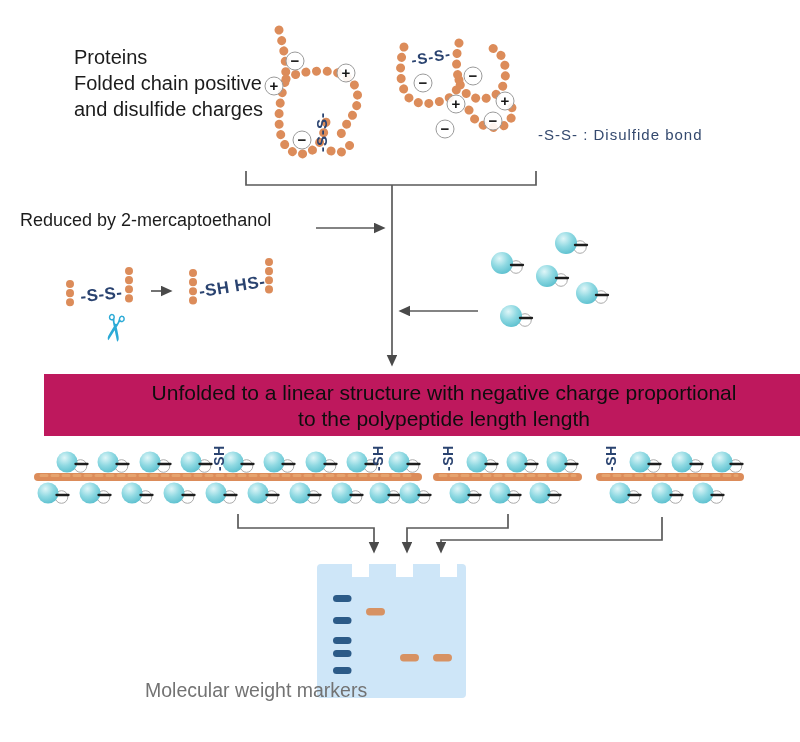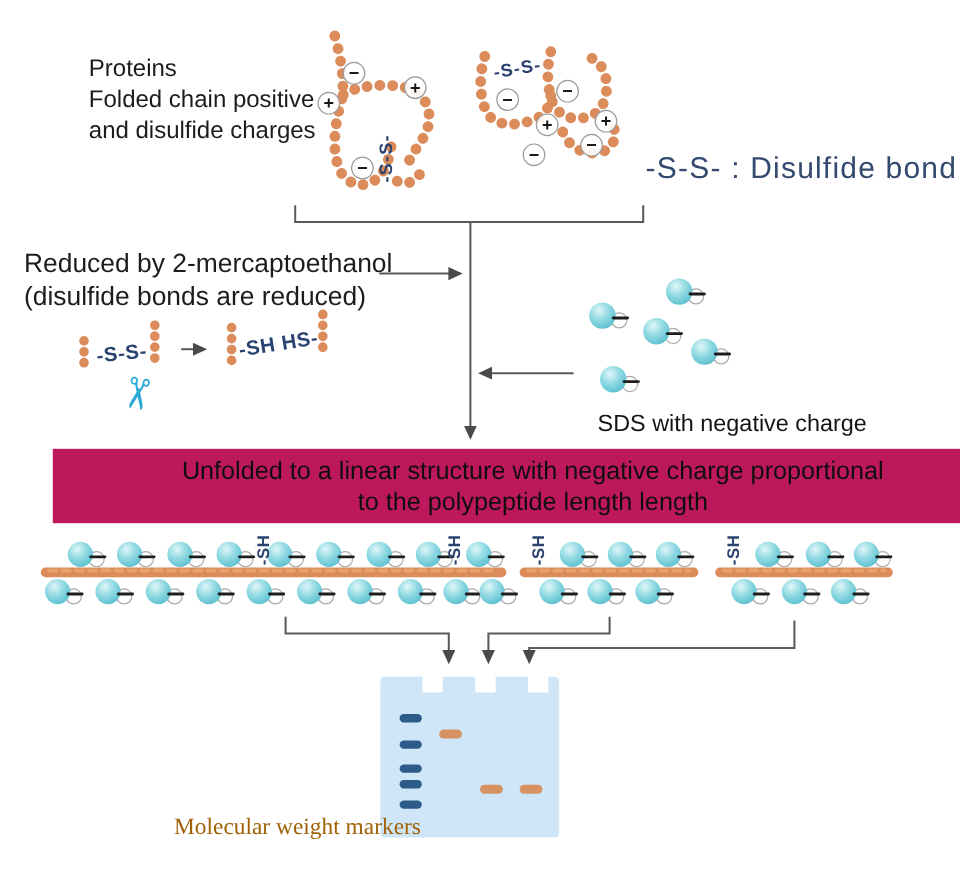--- a/index.html
+++ b/index.html
@@ -1,25 +1,25 @@
 <!DOCTYPE html>
 <html><head>
 <meta charset="utf-8">
 <style>
   html,body{margin:0;padding:0;background:#fff;}
   .stage{position:relative;width:800px;height:742px;background:#ffffff;overflow:hidden;
          font-family:"Liberation Sans","DejaVu Sans",sans-serif;color:#1b1b1b;}
   .txt{position:absolute;z-index:3;}
   #intro{left:26px;top:44px;font-size:20px;line-height:26px;color:#1c1c1c;margin-left:48px;}
-  #redtext{left:20px;top:207px;font-size:22px;line-height:26.5px;color:#1c1c1c;}
-  #disulfide{left:538px;top:126px;font-size:25px;letter-spacing:1px;color:#34496E;font-weight:500;}
+  #redtext{left:20px;top:207px;font-size:18px;line-height:26.5px;color:#1c1c1c;}
+  #disulfide{left:538px;top:126px;font-size:15px;letter-spacing:1px;color:#34496E;font-weight:500;}
   #sdslabel{left:498px;top:342px;font-size:19.5px;color:#141414;}
   #banner{position:absolute;left:0;top:374px;width:800px;height:62px;background:#be185d;z-index:1;
           text-align:center;font-size:21px;line-height:26px;color:#0e0e0e;box-sizing:border-box;padding-top:6px;margin-left:44px;}
-  #gelcaption{left:145px;top:679px;font-size:19.5px;color:#a16207;font-family:Liberation Serif, serif;}
+  #gelcaption{left:145px;top:679px;font-size:19.5px;color:#737373;}
   #art{position:absolute;left:0;top:0;z-index:2;}
 </style>
 </head>
 <body>
 
 <div class="stage">
 
   <div id="banner">
     <div>Unfolded to a linear structure with negative charge proportional</div>
     <div>to the polypeptide length length</div>
@@ -336,19 +336,17 @@
   <div class="txt" id="intro">
     <div>Proteins</div>
     <div>Folded chain positive</div>
     <div>and disulfide charges</div>
   </div>
 
   <div class="txt" id="disulfide">-S-S- : Disulfide bond</div>
 
   <div class="txt" id="redtext">
     <div>Reduced by 2-mercaptoethanol</div>
-    <div>(disulfide bonds are reduced)</div>
   </div>
 
-  <div class="txt" id="sdslabel">SDS with negative charge</div>
 
   <div class="txt" id="gelcaption">Molecular weight markers</div>
 </div>
 
 </body></html>

